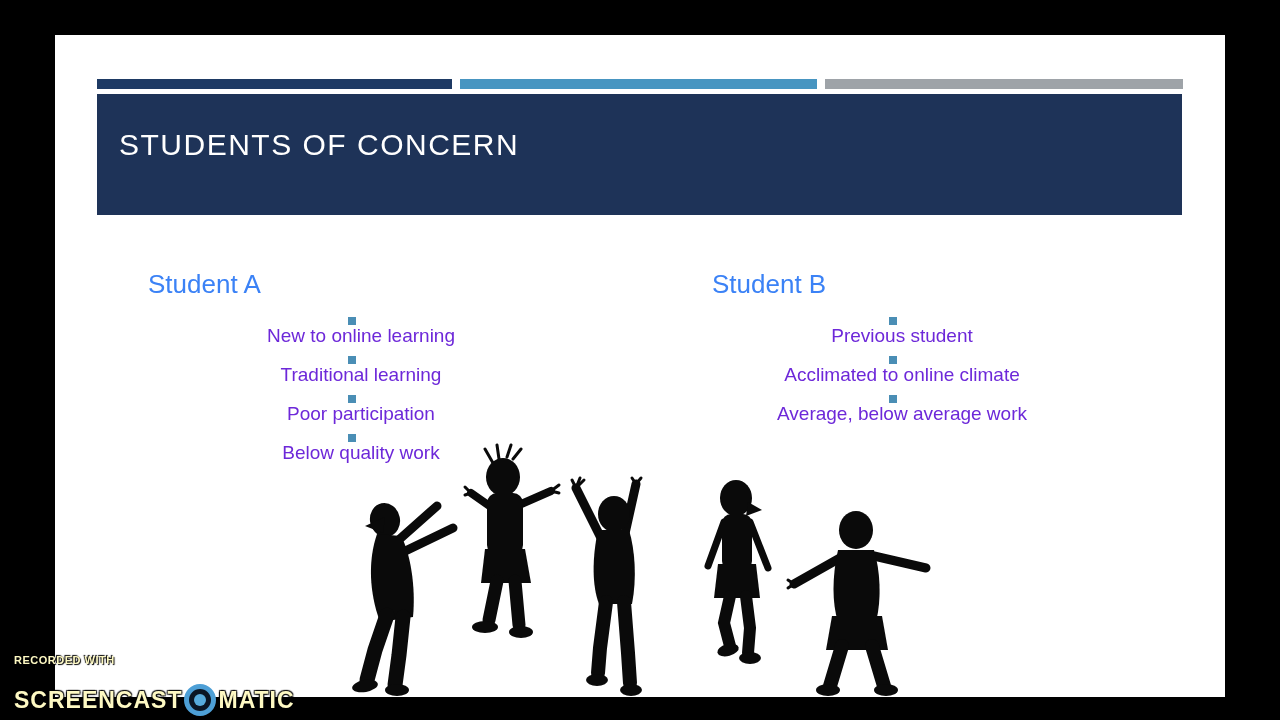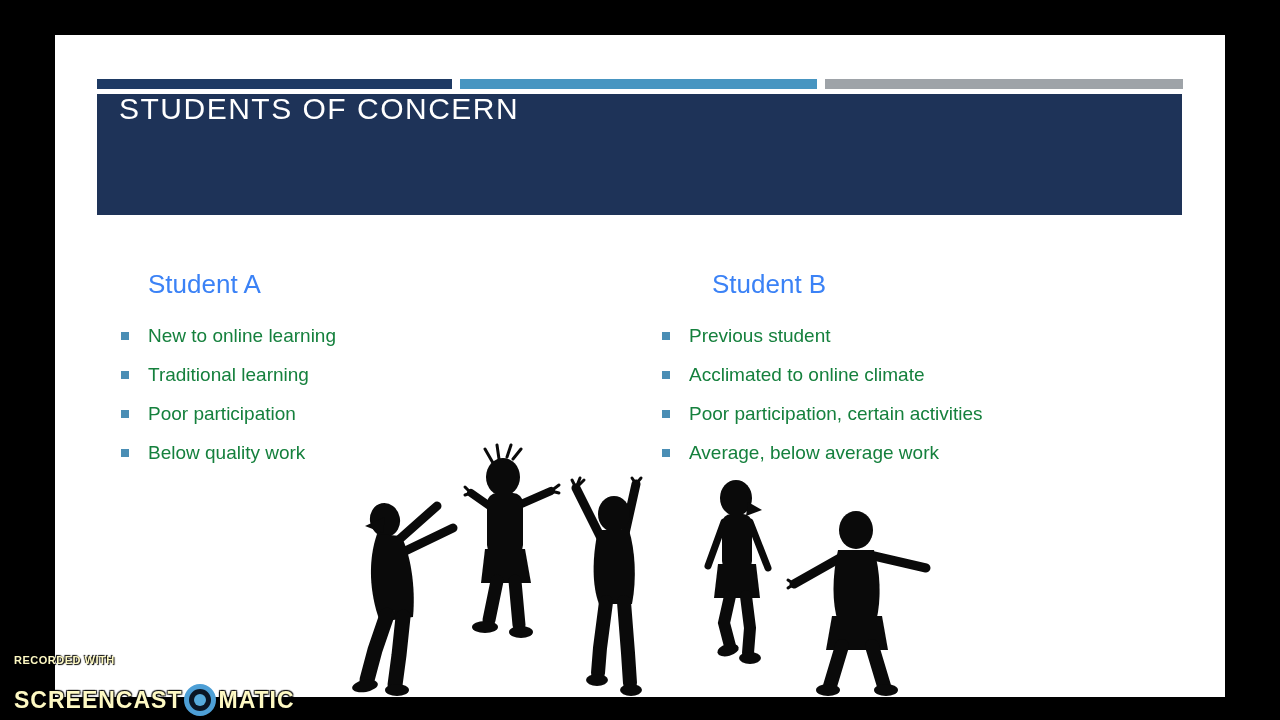--- a/index.html
+++ b/index.html
@@ -13,42 +13,42 @@
     background:#ffffff;overflow:hidden;
   }
   
   .bar{position:absolute;top:44px;height:10px;}
   .bar.navy{left:42px;width:355px;background:#1E3A64;}
   .bar.blue{left:405px;width:357px;background:#4795C1;}
   .bar.gray{left:770px;width:358px;background:#9EA3A8;}
   
   .banner{
     position:absolute;left:42px;top:59px;width:1085px;height:121px;
-    background:#1E3358;display:flex;align-items:flex-start;
+    background:#1E3358;display:flex;align-items:center;
     padding:0 0 20px 22px;
   }
   .banner .title{
     color:#ffffff;font-size:30px;font-weight:400;letter-spacing:1.5px;
     line-height:1;
   }
   
   .col-heading{
     position:absolute;font-size:26px;color:#3b82f6;line-height:1.2;
     font-weight:400;
   }
   .heading-a{left:93px;top:234px;}
   .heading-b{left:657px;top:234px;}
   .bullet-list{
     position:absolute;margin:0;padding:0;list-style:none;width:480px;
   }
   .list-a{left:66px;top:281px;}
   .list-b{left:607px;top:281px;}
   .bullet-list li{
     display:flex;align-items:center;height:39px;
-    font-size:19px;color:#15803d;
+    font-size:19px;color:#6d28d9;flex-direction:column;
   }
   .bullet-sq{
     width:8px;height:8px;background:#4A8EB5;margin-right:19px;flex:0 0 8px;
     margin-top:1px;
   }
   
   .kids{position:absolute;left:295px;top:405px;}
   .kids path{stroke:#0a0a0a;fill:none;stroke-linecap:round;}
   .kids .fill{fill:#0a0a0a;stroke:none;}
   
@@ -110,24 +110,20 @@
     </ul>
 
     <ul class="bullet-list list-b">
       <li>
           <span class="bullet-sq"></span>
           <span>Previous student</span>
         </li>
       <li>
           <span class="bullet-sq"></span>
           <span>Acclimated to online climate</span>
-        </li>
-      <li>
-          <span class="bullet-sq"></span>
-          <span>Poor participation, certain activities</span>
         </li>
       <li>
           <span class="bullet-sq"></span>
           <span>Average, below average work</span>
         </li>
     </ul>
 
     <svg class="kids" width="600" height="260" viewBox="0 0 600 260" aria-hidden="true">
 
       <g transform="translate(5,60)">

